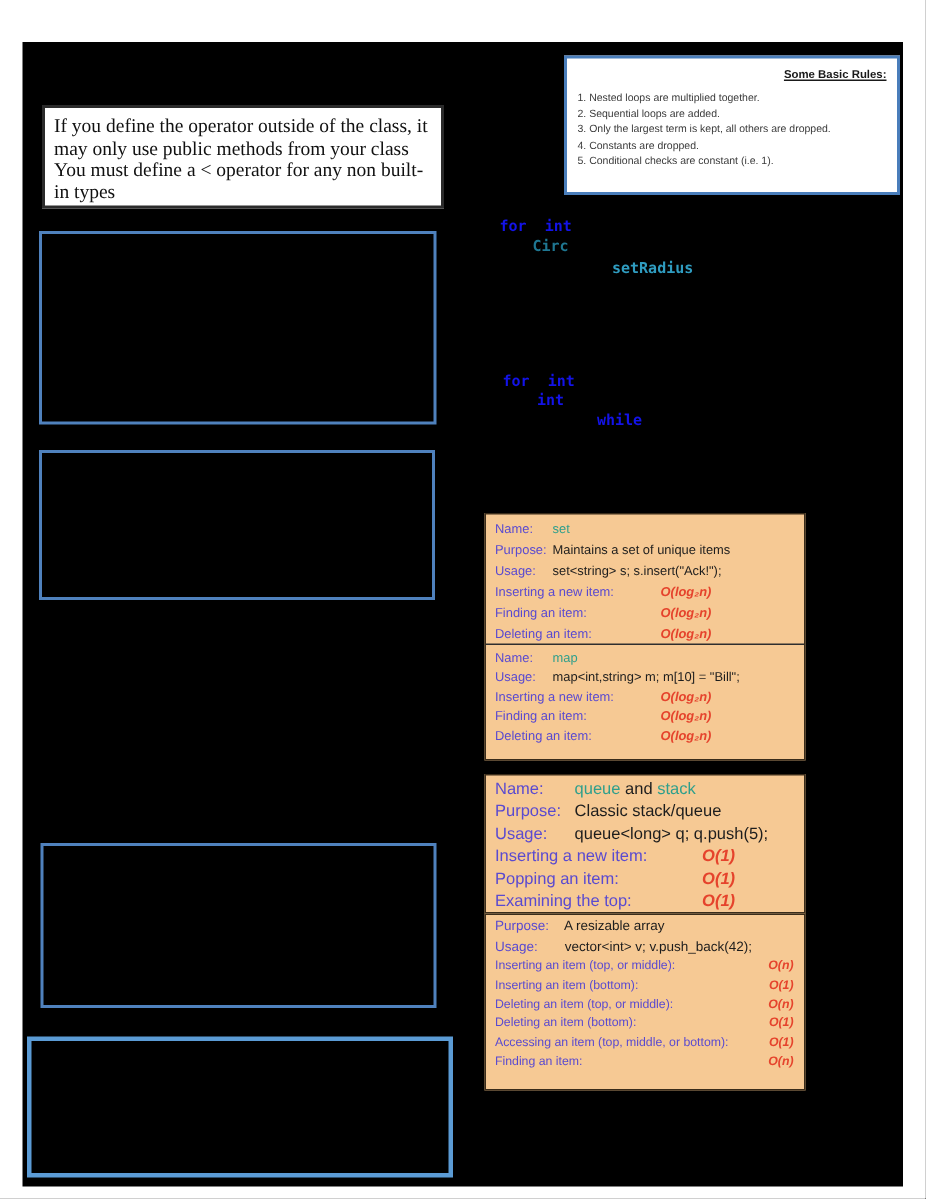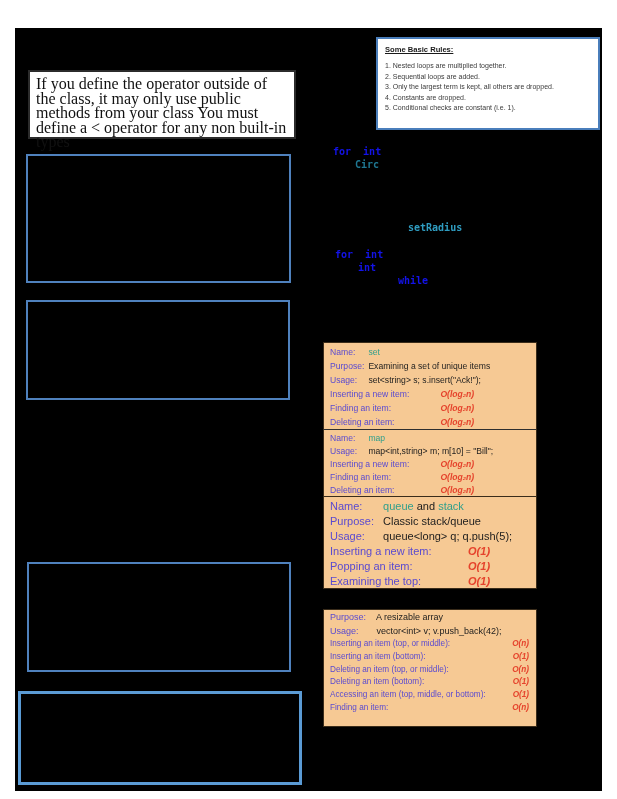--- a/index.html
+++ b/index.html
@@ -3,26 +3,26 @@
 <meta charset="utf-8">
 <style>
   html,body{margin:0;padding:0;background:#ffffff;}
   #page{position:relative;width:617px;height:799px;background:#ffffff;overflow:hidden;
         font-family:"Liberation Sans",sans-serif;}
   #slide{position:absolute;left:15px;top:28px;width:587px;height:763px;background:#000000;}
 
   
   .note-box{position:absolute;left:13px;top:42px;width:252px;height:55px;background:#ffffff;
             border:2px solid #2b2b2b;padding:5px 6px;color:#111;
-            font-family:"Liberation Serif",serif;font-size:16px;line-height:14.5px;}
+            font-family:"Liberation Serif",serif;font-size:13px;line-height:14.5px;}
 
   
   .rules-box{position:absolute;left:361px;top:9px;width:206px;height:77px;background:#ffffff;
              border:2px solid #4a7ebb;padding:6px 7px;}
-  .rules-title{font-size:7.6px;font-weight:bold;text-decoration:underline;color:#1a1a1a;margin-bottom:7px;}
+  .rules-title{font-size:7.6px;font-weight:bold;text-decoration:underline;color:#1a1a1a;margin-bottom:7px;text-align:right;}
   .rules-item{font-size:7px;color:#3a3a3a;line-height:10.6px;white-space:nowrap;}
 
   
   .blue-rect{position:absolute;border:2px solid #4f81bd;background:transparent;}
   .rect1{left:11px;top:126px;width:261px;height:125px;}
   .rect2{left:11px;top:272px;width:260px;height:96px;}
   .rect3{left:12px;top:534px;width:260px;height:106px;}
   .rect4{left:3px;top:663px;width:278px;height:88px;border:3px solid #5b9bd5;}
 
   
@@ -31,21 +31,21 @@
   .c-blue{color:#1313e8;}
   .c-teal{color:#1f7792;}
   .c-cyan{color:#2f9cc0;}
 
   
   .panel{position:absolute;left:308px;width:214px;background:#f6c994;border:1px solid #3a2c1a;
          box-sizing:border-box;}
   .panel-setmap{top:314px;height:165px;}
   .sec{padding:2px 0 0 6px;}
   .sec-map{border-top:1px solid #2e2e2e;}
-  .panel-queue{top:468px;height:93px;padding:2px 0 0 6px;box-sizing:border-box;}
+  .panel-queue{top:488px;height:93px;padding:2px 0 0 6px;box-sizing:border-box;}
   .panel-vector{top:581px;height:118px;padding:1px 0 0 6px;box-sizing:border-box;}
 
   .row{white-space:nowrap;}
   .sm .row{font-size:8.6px;line-height:14px;}
   .sec-map .row{line-height:13px;}
   .panel-queue .row{font-size:11px;line-height:15px;}
   .panel-vector .row-top{font-size:9px;line-height:13.5px;white-space:nowrap;}
   .panel-vector .row-op{font-size:8.2px;line-height:12.8px;display:flex;
                         justify-content:space-between;padding-right:7px;}
 
@@ -80,35 +80,35 @@
       <div class="rules-item">5. Conditional checks are constant (i.e. 1).</div>
     </div>
 
     <div class="blue-rect rect1"></div>
     <div class="blue-rect rect2"></div>
     <div class="blue-rect rect3"></div>
     <div class="blue-rect rect4"></div>
 
     <span class="code-line c-blue" style="left:318px;top:118px;">for  int</span>
     <span class="code-line c-teal" style="left:340px;top:131px;">Circ</span>
-    <span class="code-line c-cyan" style="left:393px;top:146px;margin-top:48px;">setRadius</span>
+    <span class="code-line c-cyan" style="left:393px;top:146px;">setRadius</span>
 
     <span class="code-line c-blue" style="left:320px;top:221px;">for  int</span>
     <span class="code-line c-blue" style="left:343px;top:234px;">int</span>
     <span class="code-line c-blue" style="left:343px;top:247px;margin-left:40px;">while</span>
 
     <div class="panel panel-setmap sm">
       <div class="sec sec-set">
         <div class="row">
           <span class="hlbl">Name:</span>
           <span class="name-teal">set</span>
         </div>
         <div class="row">
           <span class="hlbl">Purpose:</span>
-          <span class="txt-black">Examining a set of unique items</span>
+          <span class="txt-black">Maintains a set of unique items</span>
         </div>
         <div class="row">
           <span class="hlbl">Usage:</span>
           <span class="txt-black">set&lt;string&gt; s; s.insert("Ack!");</span>
         </div>
         <div class="row">
           <span class="olabel">Inserting a new item:</span>
           <span class="val-red">O(log₂n)</span>
         </div>
         <div class="row">

